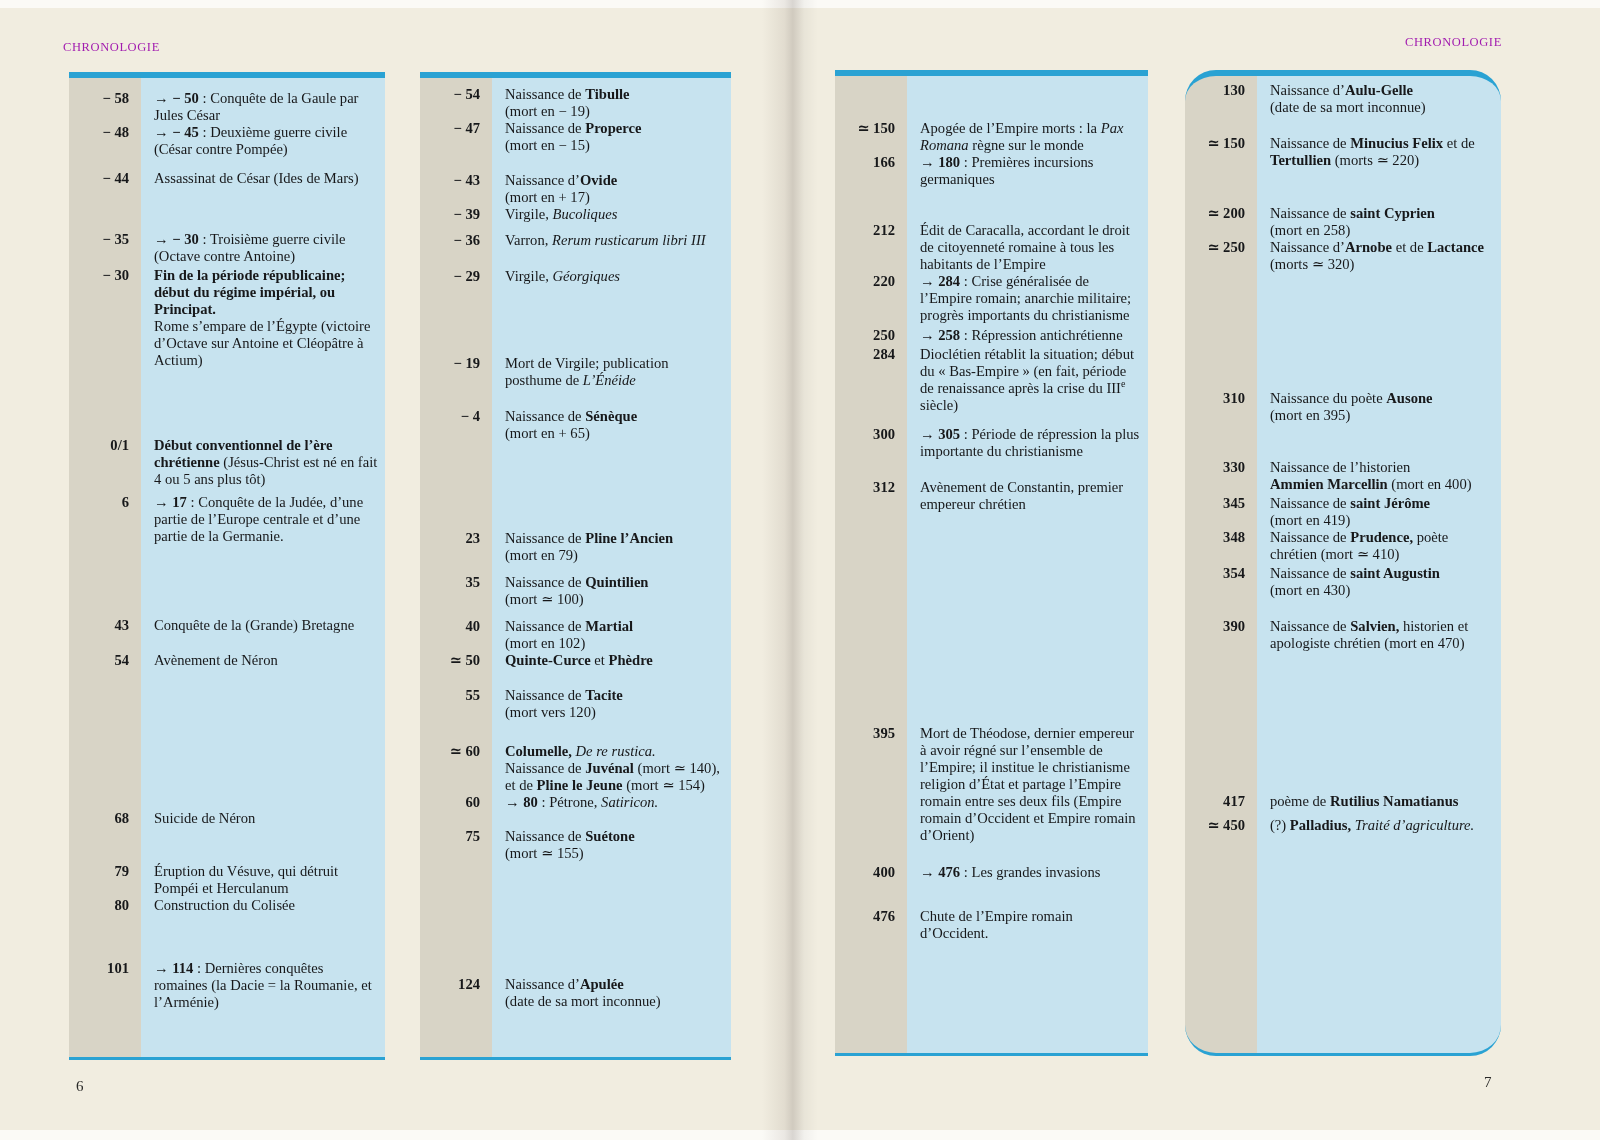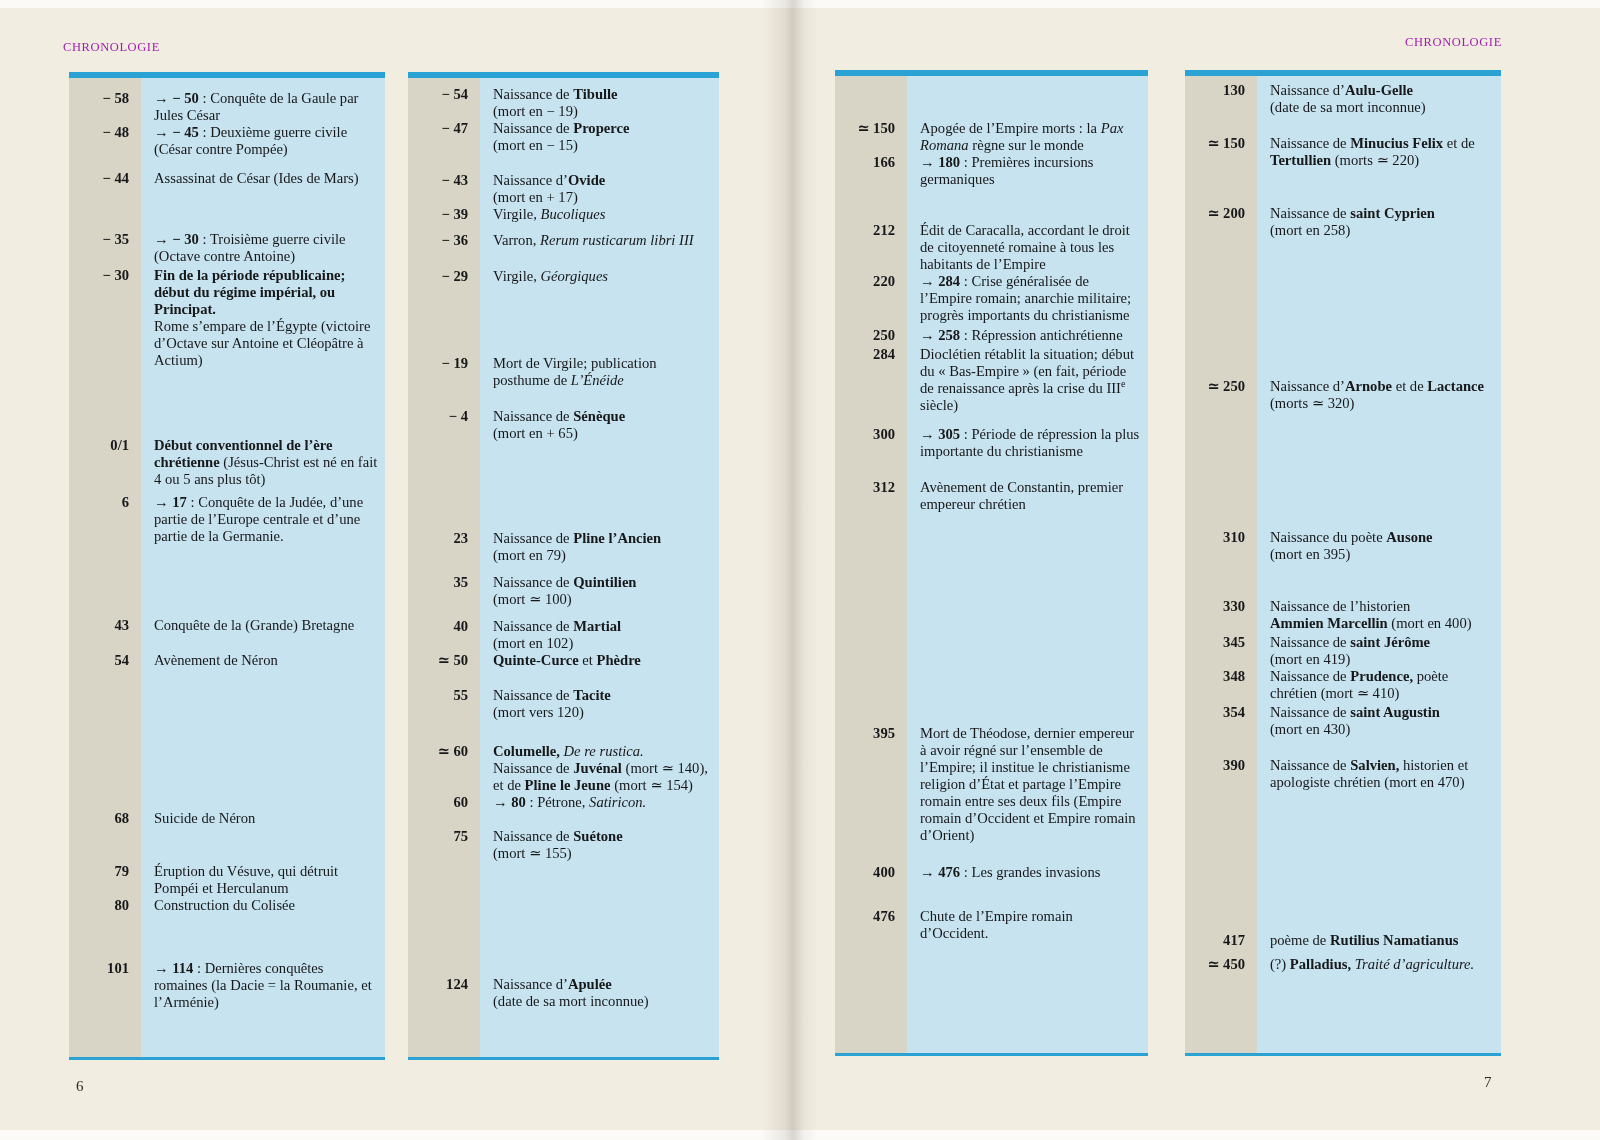--- a/index.html
+++ b/index.html
@@ -31,23 +31,23 @@
   #pn-left{left:76px;top:1078px;}
   #pn-right{left:1484px;top:1074px;}
 
   .col-block{
     position:absolute;box-sizing:border-box;
     border-top:6px solid var(--bar-blue);
     border-bottom:3px solid var(--bar-blue);
     background:linear-gradient(90deg,var(--gutter-bg) 0px,var(--gutter-bg) 72px,var(--panel-bg) 72px);
   }
   #col-1{left:69px;top:72px;width:316px;height:988px;}
-  #col-2{left:408px;top:72px;width:311px;height:988px;}
+  #col-2{left:420px;top:72px;width:311px;height:988px;}
   #col-3{left:835px;top:70px;width:313px;height:986px;}
-  #col-4{left:1185px;top:70px;width:316px;height:986px;}
+  #col-4{left:1185px;top:70px;width:316px;height:986px;border-radius:31px;}
 
   .entry{display:flex;align-items:flex-start;font-size:14.6px;line-height:17px;}
   .entry .date{
     flex:0 0 72px;box-sizing:border-box;text-align:right;
     padding-right:12px;font-weight:bold;white-space:nowrap;
   }
   .entry .body{flex:1;padding-left:13px;padding-right:6px;}
   .b{font-weight:bold;}
   .i{font-style:italic;}
   sup{font-size:10px;line-height:0;}
@@ -237,21 +237,21 @@
       <span class="body"><span>Naissance d’</span><span class="b">Aulu-Gelle</span><br><span>(date de sa mort inconnue)</span></span>
     </div>
     <div class="entry" style="margin-top: 19px;">
       <span class="date">≃ 150</span>
       <span class="body"><span>Naissance de </span><span class="b">Minucius Felix</span><span> et de </span><span class="b">Tertullien</span><span> (morts ≃ 220)</span></span>
     </div>
     <div class="entry" style="margin-top: 36px;">
       <span class="date">≃ 200</span>
       <span class="body"><span>Naissance de </span><span class="b">saint Cyprien</span><br><span>(mort en 258)</span></span>
     </div>
-    <div class="entry" style="margin-top: 139px;">
+    <div class="entry" style="">
       <span class="date">≃ 250</span>
       <span class="body"><span>Naissance d’</span><span class="b">Arnobe</span><span> et de </span><span class="b">Lactance</span><span> (morts ≃ 320)</span></span>
     </div>
     <div class="entry" style="margin-top: 117px;">
       <span class="date">310</span>
       <span class="body"><span>Naissance du poète </span><span class="b">Ausone</span><br><span>(mort en 395)</span></span>
     </div>
     <div class="entry" style="margin-top: 35px;">
       <span class="date">330</span>
       <span class="body"><span>Naissance de l’historien</span><br><span class="b">Ammien Marcellin</span><span> (mort en 400)</span></span>

